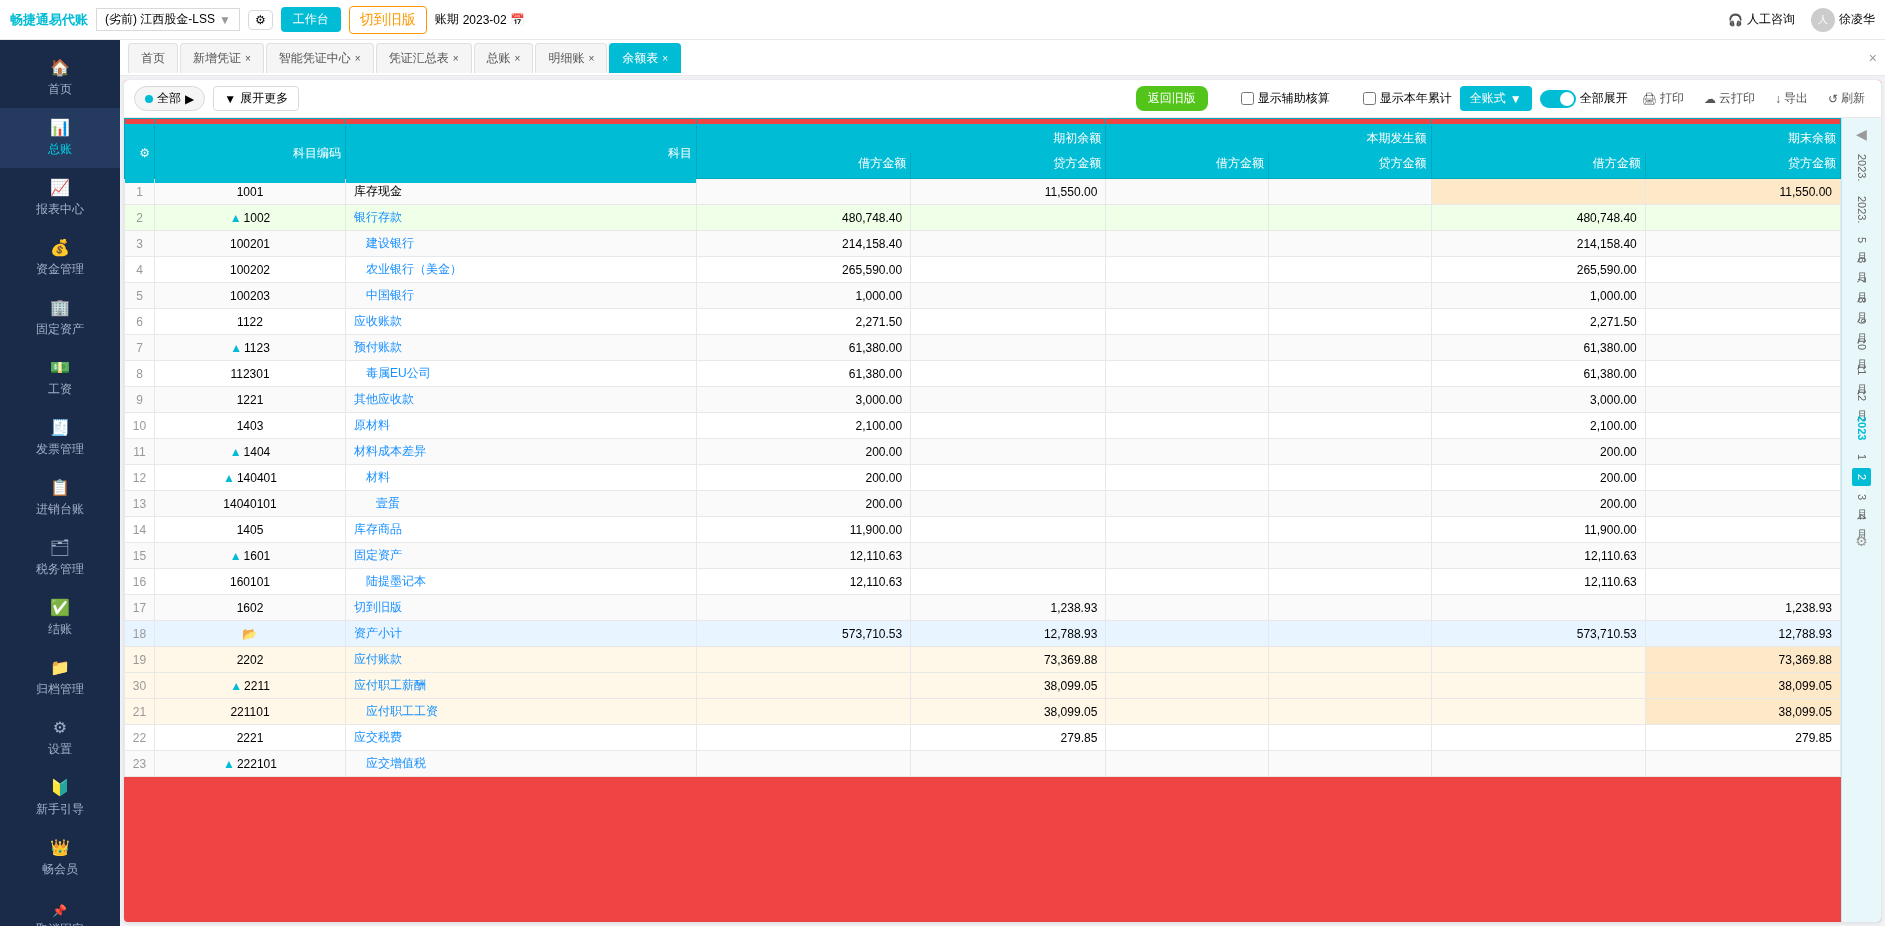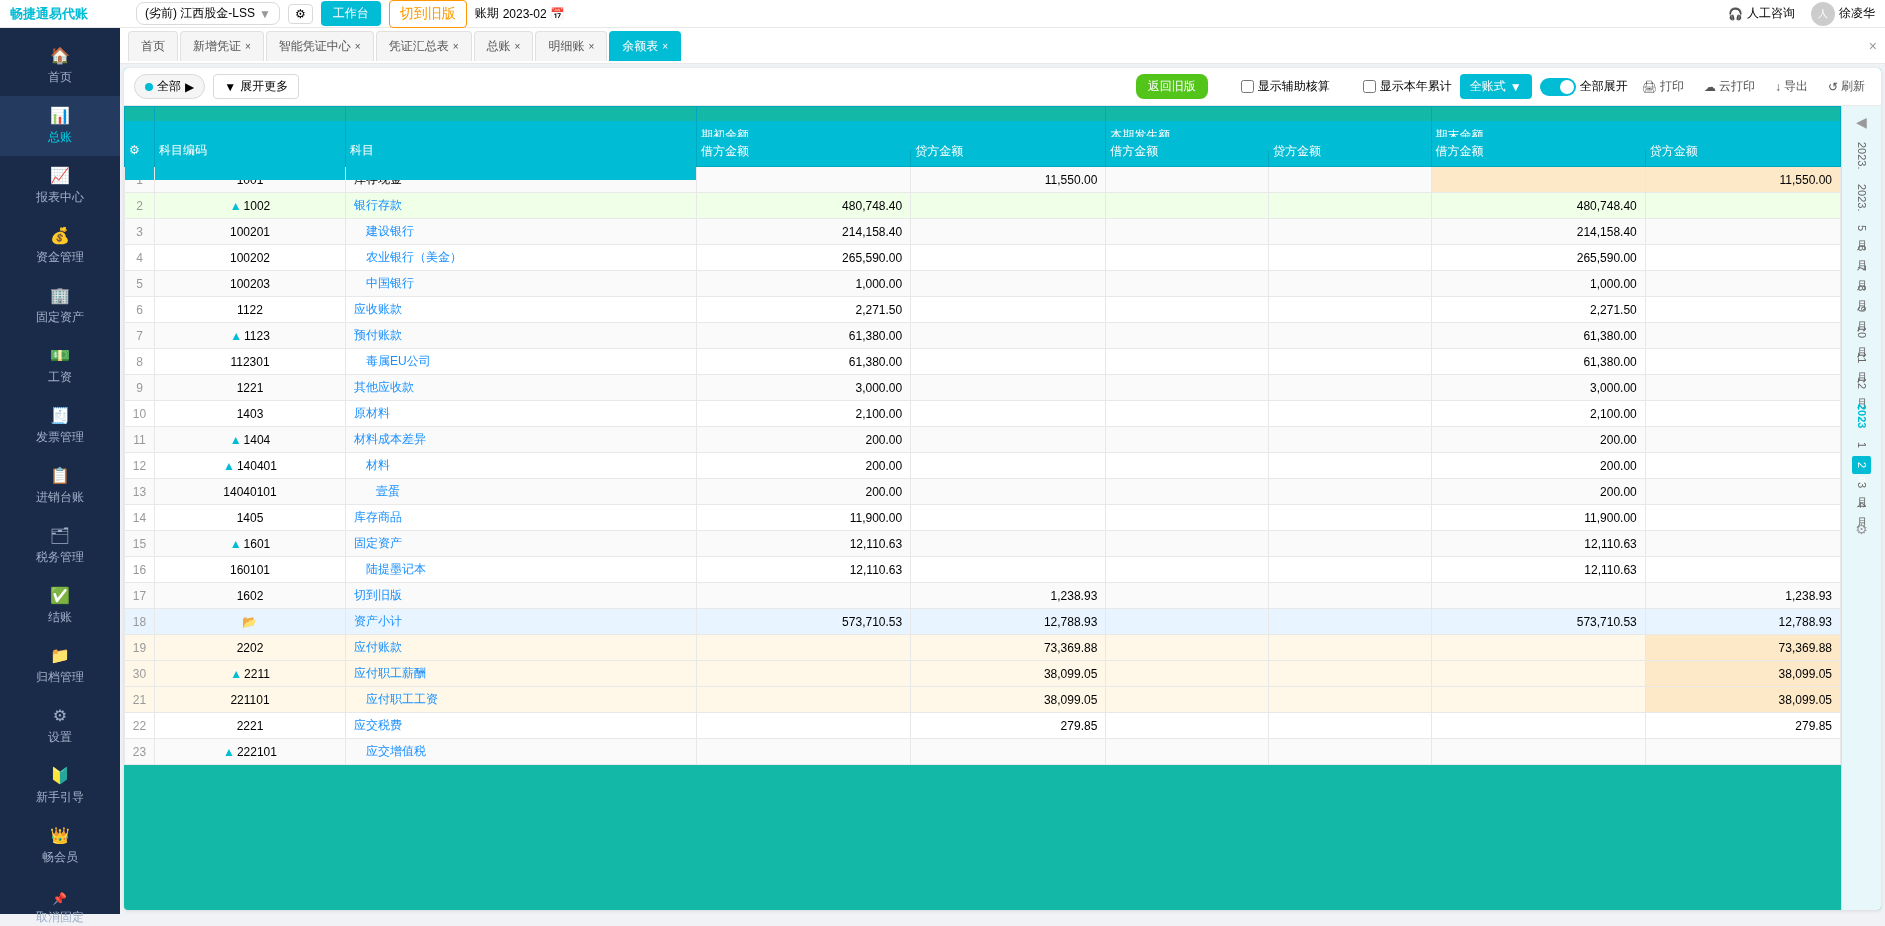--- a/index.html
+++ b/index.html
@@ -1,21 +1,21 @@
 <!DOCTYPE html>
 <html><head>
   <meta charset="utf-8">
   <style>
     * { box-sizing: border-box; margin: 0; padding: 0; font-family: 'Microsoft YaHei', Arial, sans-serif; font-size: 12px; }
     body { background: #f0f2f5; overflow: hidden; height: 926px; }
 
     
-    .top-bar { display: flex; align-items: center; background: #fff; height: 28px; padding: 0 10px; border-bottom: 1px solid #e8e8e8; gap: 8px; }
+    .top-bar { display: flex; align-items: center; background: #fff; height: 40px; padding: 0 10px; border-bottom: 1px solid #e8e8e8; gap: 8px; }
     .app-logo { color: #00bcd4; font-weight: bold; font-size: 13px; white-space: nowrap; }
-    .company-select { display: flex; align-items: center; border: 1px solid #d9d9d9; border-radius: 8px; padding: 2px 8px; gap: 4px; cursor: pointer; font-size: 12px; min-width: 140px; margin-left: 40px; }
+    .company-select { display: flex; align-items: center; border: 1px solid #d9d9d9; border-radius: 0; padding: 2px 8px; gap: 4px; cursor: pointer; font-size: 12px; min-width: 140px; }
     .company-select .chevron { color: #999; }
     .icon-btn { border: 1px solid #d9d9d9; background: #fff; border-radius: 4px; padding: 2px 6px; cursor: pointer; }
     .btn-work { background: #00bcd4; color: #fff; border: none; border-radius: 4px; padding: 4px 12px; cursor: pointer; }
     .btn-switch { background: #fff; color: #ff9800; border: 1px solid #ff9800; border-radius: 4px; padding: 4px 10px; cursor: pointer; font-size: 14px; }
     .period-info { display: flex; align-items: center; gap: 4px; font-size: 12px; }
     .top-right { margin-left: auto; display: flex; align-items: center; gap: 16px; }
     .user-info { display: flex; align-items: center; gap: 4px; cursor: pointer; }
     .avatar { width: 24px; height: 24px; background: #ccc; border-radius: 50%; display: flex; align-items: center; justify-content: center; font-size: 10px; color: #fff; }
 
     
@@ -35,41 +35,41 @@
 
     
     .tab-bar { display: flex; align-items: center; background: #fff; border-bottom: 1px solid #e8e8e8; height: 36px; padding: 0 8px; gap: 2px; }
     .tab { display: flex; align-items: center; padding: 6px 12px; border-radius: 4px 4px 0 0; cursor: pointer; font-size: 12px; gap: 4px; border: 1px solid transparent; border-bottom: none; }
     .tab.active { background: #00bcd4; color: #fff; border-color: #00bcd4; }
     .tab:not(.active) { background: #f5f5f5; color: #555; border-color: #e0e0e0; }
     .tab .close-x { font-size: 10px; color: inherit; cursor: pointer; }
     .tab-close-all { margin-left: auto; cursor: pointer; font-size: 14px; color: #999; }
 
     
-    .content-panel { flex: 1; display: flex; flex-direction: column; overflow: hidden; background: #14b8a6; margin: 4px; border-radius: 4px; box-shadow: 0 1px 4px rgba(0,0,0,0.1); }
+    .content-panel { flex: 1; display: flex; flex-direction: column; overflow: hidden; background: #ef4444; margin: 4px; border-radius: 4px; box-shadow: 0 1px 4px rgba(0,0,0,0.1); }
 
     
     .toolbar { display: flex; align-items: center; padding: 6px 10px; border-bottom: 1px solid #e8e8e8; gap: 8px; background: #fff; flex-wrap: wrap; }
     .filter-btn { display: flex; align-items: center; gap: 4px; border: 1px solid #d9d9d9; border-radius: 16px; padding: 3px 10px; cursor: pointer; font-size: 12px; background: #f5f5f5; }
     .filter-btn .dot { width: 8px; height: 8px; background: #00bcd4; border-radius: 50%; }
     .expand-btn { display: flex; align-items: center; gap: 4px; border: 1px solid #d9d9d9; border-radius: 4px; padding: 3px 10px; cursor: pointer; font-size: 12px; }
     .toolbar-right { margin-left: auto; display: flex; align-items: center; gap: 8px; }
     .btn-return { background: #52c41a; color: #fff; border: none; border-radius: 8px; padding: 4px 12px; cursor: pointer; }
     .checkbox-group { display: flex; align-items: center; gap: 4px; font-size: 11px; padding-left: 25px; }
     .checkbox-group input { cursor: pointer; }
     .btn-fullmode { background: #00bcd4; color: #fff; border: none; border-radius: 4px; padding: 4px 10px; cursor: pointer; display: flex; align-items: center; gap: 4px; }
     .toggle-group { display: flex; align-items: center; gap: 4px; }
     .toggle { width: 36px; height: 18px; background: #00bcd4; border-radius: 9px; cursor: pointer; position: relative; }
     .toggle::after { content: ''; position: absolute; right: 2px; top: 2px; width: 14px; height: 14px; background: #fff; border-radius: 50%; }
     .action-btn { display: flex; align-items: center; gap: 3px; cursor: pointer; color: #555; padding: 3px 6px; font-size: 12px; }
 
     
     .table-wrapper { flex: 1; overflow-y: auto; overflow-x: hidden; position: relative; }
     .balance-table { width: 100%; border-collapse: collapse; font-size: 12px; }
-    .balance-table th { background: #00bcd4; color: #fff; padding: 6px 4px; text-align: left; border: 1px solid #00a8bf; font-weight: normal; position: sticky; top: 14px; z-index: 2; }
+    .balance-table th { background: #00bcd4; color: #fff; padding: 6px 4px; text-align: right; border: 1px solid #00a8bf; font-weight: normal; position: sticky; top: 5px; z-index: 2; }
     .balance-table td { padding: 4px 6px; border: 1px solid #e8e8e8; text-align: center; }
     .balance-table .row-even { background: #fafafa; }
     .balance-table .row-odd { background: #fff; }
     .balance-table .row-highlight { background: #f0ffe8; }
     .balance-table .row-subtotal { background: #e8f4ff; }
     .balance-table .row-liability { background: #fff8e8; }
     td.num { text-align: right; padding-right: 8px; }
     td.code { text-align: center; }
     td.name { text-align: left; padding-left: 8px; }
     td.name a { color: #1890ff; text-decoration: none; }

